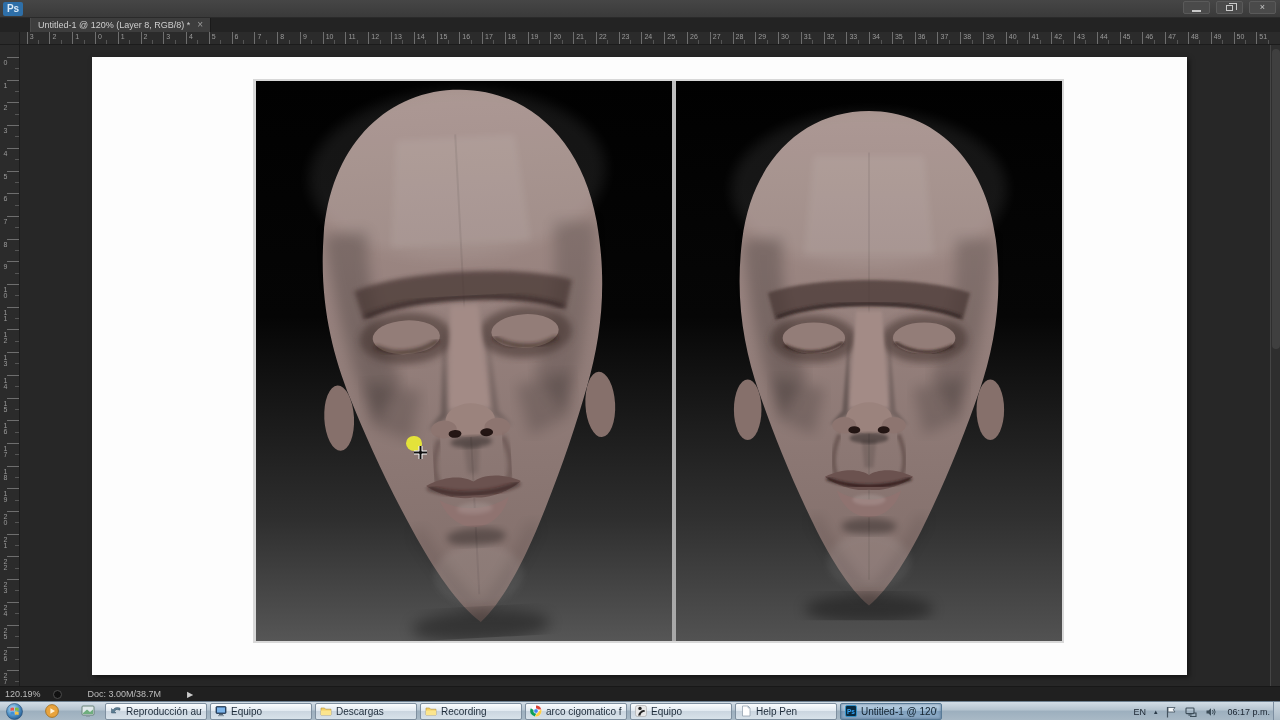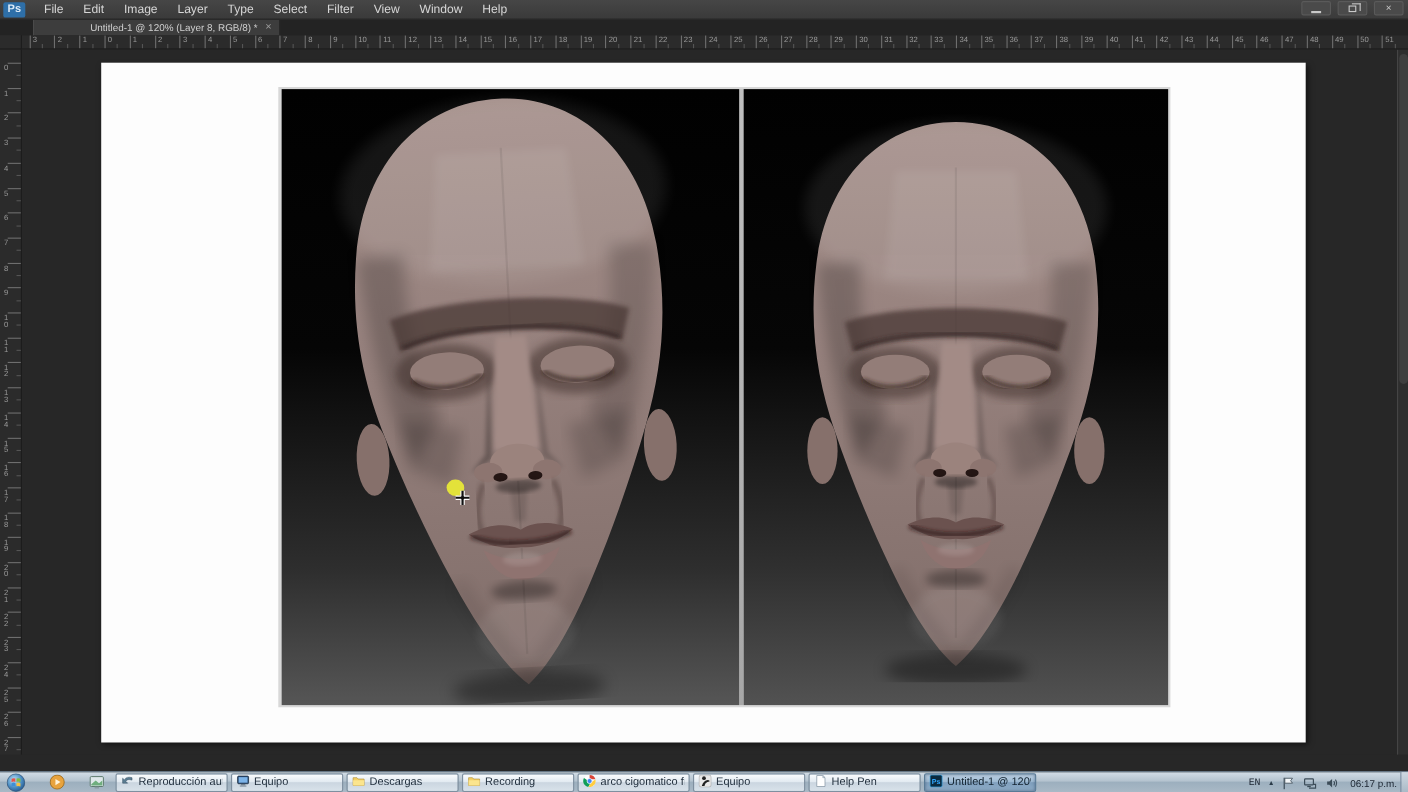--- a/index.html
+++ b/index.html
@@ -21,21 +21,21 @@
              text-align:center; }
   .win-btn .glyph-min { display:block; width:9px; height:2px; background:#c9c9c9; margin:8px auto 0; }
   .win-btn .glyph-restore { display:block; width:7px; height:6px; border:1px solid #c9c9c9; margin:3px auto 0; position:relative; }
   .win-btn .glyph-restore:before { content:""; position:absolute; left:2px; top:-3px; width:7px; height:6px; border:1px solid #c9c9c9; border-left:none; border-bottom:none; }
 
   
   #tabrow { position:absolute; left:0; top:18px; width:1280px; height:14px; background:#232323; z-index:29; }
   #doc-tab { position:absolute; left:30px; top:0; height:14px; background:#3d3d3d;
              border-left:1px solid #4a4a4a; border-right:1px solid #1a1a1a;
              display:flex; align-items:center; padding:0 7px; gap:7px; }
-  #doc-tab .title { color:#cfcfcf; font-size:9px; white-space:nowrap;margin-left:44px; }
+  #doc-tab .title { color:#cfcfcf; font-size:9px; white-space:nowrap; }
   #doc-tab .close { color:#9a9a9a; font-size:10px; line-height:10px; }
 
   
   #hruler { position:absolute; left:0; top:32px; width:1280px; height:13px; background:#2b2b2b;
             border-bottom:1px solid #1c1c1c; overflow:hidden; z-index:28; }
   #vruler { position:absolute; left:0; top:45px; width:20px; height:641px; background:#2b2b2b;
             border-right:1px solid #1c1c1c; overflow:hidden; z-index:28; }
   #ruler-corner { position:absolute; left:0; top:32px; width:20px; height:13px; background:#2b2b2b;
                   border-right:1px solid #1c1c1c; border-bottom:1px solid #1c1c1c; z-index:29; }
   .htick  { position:absolute; bottom:0; width:1px; height:12px; background:#6e6e6e; }
@@ -87,21 +87,21 @@
   .task-btn { width:102px; height:17px; border-radius:2px; border:1px solid #7e8f9f;
               background:linear-gradient(#fbfdfe, #e2eaf1 45%, #cbd6e0 50%, #d8e2ea 100%);
               display:flex; align-items:center; gap:4px; padding:0 4px; overflow:hidden; }
   .task-btn.active { background:linear-gradient(#c2d6e8, #9cb9d2 45%, #7f9fbd 50%, #8fadc8 100%);
                      border-color:#587염; border-color:#587a96; box-shadow:inset 0 0 3px rgba(20,40,70,.5); }
   .task-btn .tlabel { font-size:10px; color:#1e2c3a; white-space:nowrap; overflow:hidden; }
   .task-btn.active .tlabel { color:#12222f; }
   .task-icon { width:12px; height:12px; flex:0 0 auto; }
 
   #tray { position:absolute; right:10px; top:0; height:19px; display:flex; align-items:center; gap:8px; }
-  #tray .lang { font-size:9px; color:#1a2430;font-family:Liberation Mono, monospace; }
+  #tray .lang { font-size:9px; color:#1a2430; }
   #tray .chev { font-size:7px; color:#2a3a48; }
   .tray-icon { width:12px; height:12px; }
   #tray .clock { font-size:9px; color:#1a2430; margin-left:2px; }
   #show-desktop { position:absolute; right:0; top:0; width:7px; height:19px;
                   border-left:1px solid #7b8da0; background:linear-gradient(#cdd8e1,#a8b8c5); }
 </style>
 </head>
 <body>
 
 <div id="stage">
@@ -160,32 +160,20 @@
         <ellipse cx="210" cy="462" rx="30" ry="9" fill="#000000" opacity=".3" filter="url(#b4)"></ellipse>
         <ellipse cx="210" cy="500" rx="45" ry="31" fill="#ffffff" opacity=".08" filter="url(#b4)"></ellipse>
         <path d="M150,452 C170,490 192,522 210,538 C228,522 250,490 270,452" stroke="#000" stroke-width="10" opacity=".12" fill="none" filter="url(#b7)"></path>
         <ellipse cx="210" cy="552" rx="70" ry="16" fill="#000000" opacity=".35" filter="url(#b7)"></ellipse>
       </symbol>
     </defs>
   </svg>
 
   <div id="menubar">
     <div id="ps-logo">Ps</div>
-    <div id="menu-items" style="display: flex;">
-        <div class="menu-item">File</div>
-        <div class="menu-item">Edit</div>
-        <div class="menu-item">Image</div>
-        <div class="menu-item">Layer</div>
-        <div class="menu-item">Type</div>
-        <div class="menu-item">Select</div>
-        <div class="menu-item">Filter</div>
-        <div class="menu-item">View</div>
-        <div class="menu-item">Window</div>
-        <div class="menu-item">Help</div>
-      </div>
     <div id="win-controls">
       <div class="win-btn">
           <span class="glyph-min"></span>
         </div>
       <div class="win-btn">
           <span class="glyph-restore"></span>
         </div>
       <div class="win-btn"><span>×</span></div>
     </div>
   </div>
@@ -478,20 +466,26 @@
 
   <div id="brush-dot"></div>
   <svg id="crosshair" viewBox="0 0 13 13">
     <line x1="6.5" y1="0" x2="6.5" y2="13" stroke="#ffffff" stroke-width="4"></line>
     <line x1="0" y1="6.5" x2="13" y2="6.5" stroke="#ffffff" stroke-width="4"></line>
     <line x1="6.5" y1="0" x2="6.5" y2="13" stroke="#111111" stroke-width="2"></line>
     <line x1="0" y1="6.5" x2="13" y2="6.5" stroke="#111111" stroke-width="2"></line>
     <circle cx="6.5" cy="6.5" r="1.6" fill="#111111"></circle>
   </svg>
 
+  <div id="statusbar">
+    <span id="status-zoom">120.19%</span>
+    <span id="status-knob"></span>
+    <span id="status-doc">Doc: 3.00M/38.7M</span>
+    <span id="status-arrow">▶</span>
+  </div>
 
   <div id="taskbar">
     <svg id="start-orb" viewBox="0 0 17 17">
       <defs>
           <radialGradient id="orb" cx=".4" cy=".35" r=".75">
         <stop offset="0" stop-color="#bfe3f7"></stop>
             <stop offset=".55" stop-color="#4d8fc4"></stop>
             <stop offset="1" stop-color="#1d4f85"></stop>
       </radialGradient>
         </defs>

